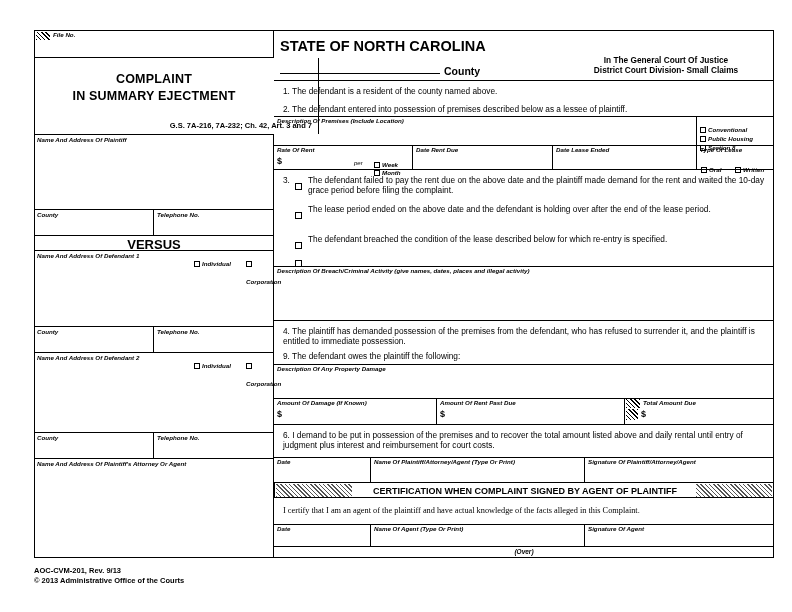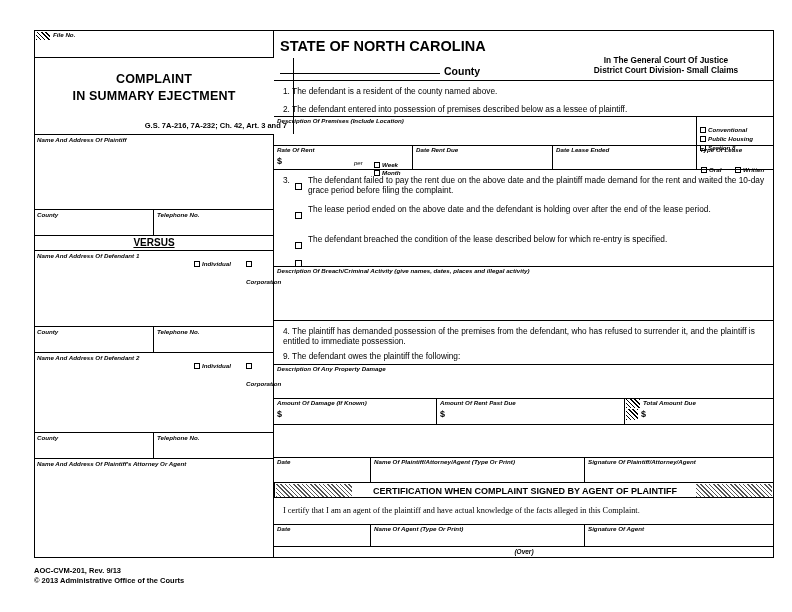--- a/index.html
+++ b/index.html
@@ -35,39 +35,39 @@
 
 <div id="form">
 
   <div class="box bd" style="left:34px;top:30px;width:740px;height:528px;"></div>
 
   <div class="box bb br" style="left:34px;top:30px;width:240px;height:28px;">
     <div class="hatch" style="position:absolute;left:2px;top:2px;width:14px;height:8px;"></div>
     <div class="lbl" style="position:absolute;left:19px;top:2px;">File No.</div>
   </div>
 
-  <div class="box br" style="left:34px;top:58px;width:260px;height:76px;">
+  <div class="box br" style="left:34px;top:58px;width:285px;height:76px;">
     <div class="big ctr" style="position:absolute;left:0;top:14px;width:240px;">COMPLAINT</div>
     <div class="big ctr" style="position:absolute;left:0;top:31px;width:240px;">IN SUMMARY EJECTMENT</div>
     <div class="txt" style="position:absolute;right:6px;bottom:4px;font-size:7.5px;font-weight:bold;">G.S. 7A-216, 7A-232; Ch. 42, Art. 3 and 7</div>
   </div>
 
   <div class="box bt br bb" style="left:34px;top:134px;width:240px;height:76px;">
     <div class="lbl" style="position:absolute;left:3px;top:2px;">Name And Address Of Plaintiff</div>
   </div>
 
   <div class="box br bb" style="left:34px;top:210px;width:120px;height:26px;">
     <div class="lbl" style="position:absolute;left:3px;top:2px;">County</div>
   </div>
   <div class="box br bb" style="left:154px;top:210px;width:120px;height:26px;">
     <div class="lbl" style="position:absolute;left:3px;top:2px;">Telephone No.</div>
   </div>
 
   <div class="box br bb" style="left:34px;top:236px;width:240px;height:15px;">
-    <div class="mid ctr" style="position:absolute;left:0;top:1px;width:240px;font-size:10px;text-decoration:underline;">VERSUS</div>
+    <div class="mid ctr" style="position:absolute;left:0;top:1px;width:240px;font-size:13px;text-decoration:underline;">VERSUS</div>
   </div>
 
   <div class="box br bb" style="left:34px;top:251px;width:240px;height:76px;">
     <div class="lbl" style="position:absolute;left:3px;top:2px;">Name And Address Of Defendant 1</div>
     <div style="position:absolute;left:160px;top:1px;">
       <span class="cbsm"></span><span class="lbl" style="display:inline;">Individual</span>
     </div>
     <div style="position:absolute;left:212px;top:1px;">
       <span class="cbsm"></span><span class="lbl" style="display:inline;">Corporation</span>
     </div>
@@ -205,20 +205,21 @@
     <div class="dollar" style="position:absolute;left:3px;top:11px;">$</div>
   </div>
   <div class="box bl" style="left:624px;top:398px;width:150px;height:26px;">
     <div class="hatch" style="position:absolute;left:1px;top:1px;width:14px;height:9px;"></div>
     <div class="lbl" style="position:absolute;left:18px;top:2px;">Total Amount Due</div>
     <div class="hatch" style="position:absolute;left:1px;top:11px;width:12px;height:11px;"></div>
     <div class="dollar" style="position:absolute;left:16px;top:11px;">$</div>
   </div>
   <div class="box bt" style="left:274px;top:424px;width:500px;height:0;"></div>
 
+  <div class="box txt" style="left:283px;top:430px;width:484px;">6.  I demand to be put in possession of the premises and to recover the total amount listed above and daily rental until entry of judgment plus interest and reimbursement for court costs.</div>
 
   <div class="box bt" style="left:274px;top:457px;width:500px;height:0;"></div>
   <div class="box" style="left:274px;top:457px;width:96px;height:25px;">
     <div class="lbl" style="position:absolute;left:3px;top:2px;">Date</div>
   </div>
   <div class="box bl" style="left:370px;top:457px;width:214px;height:25px;">
     <div class="lbl" style="position:absolute;left:3px;top:2px;">Name Of Plaintiff/Attorney/Agent (Type Or Print)</div>
   </div>
   <div class="box bl" style="left:584px;top:457px;width:190px;height:25px;">
     <div class="lbl" style="position:absolute;left:3px;top:2px;">Signature Of Plaintiff/Attorney/Agent</div>

